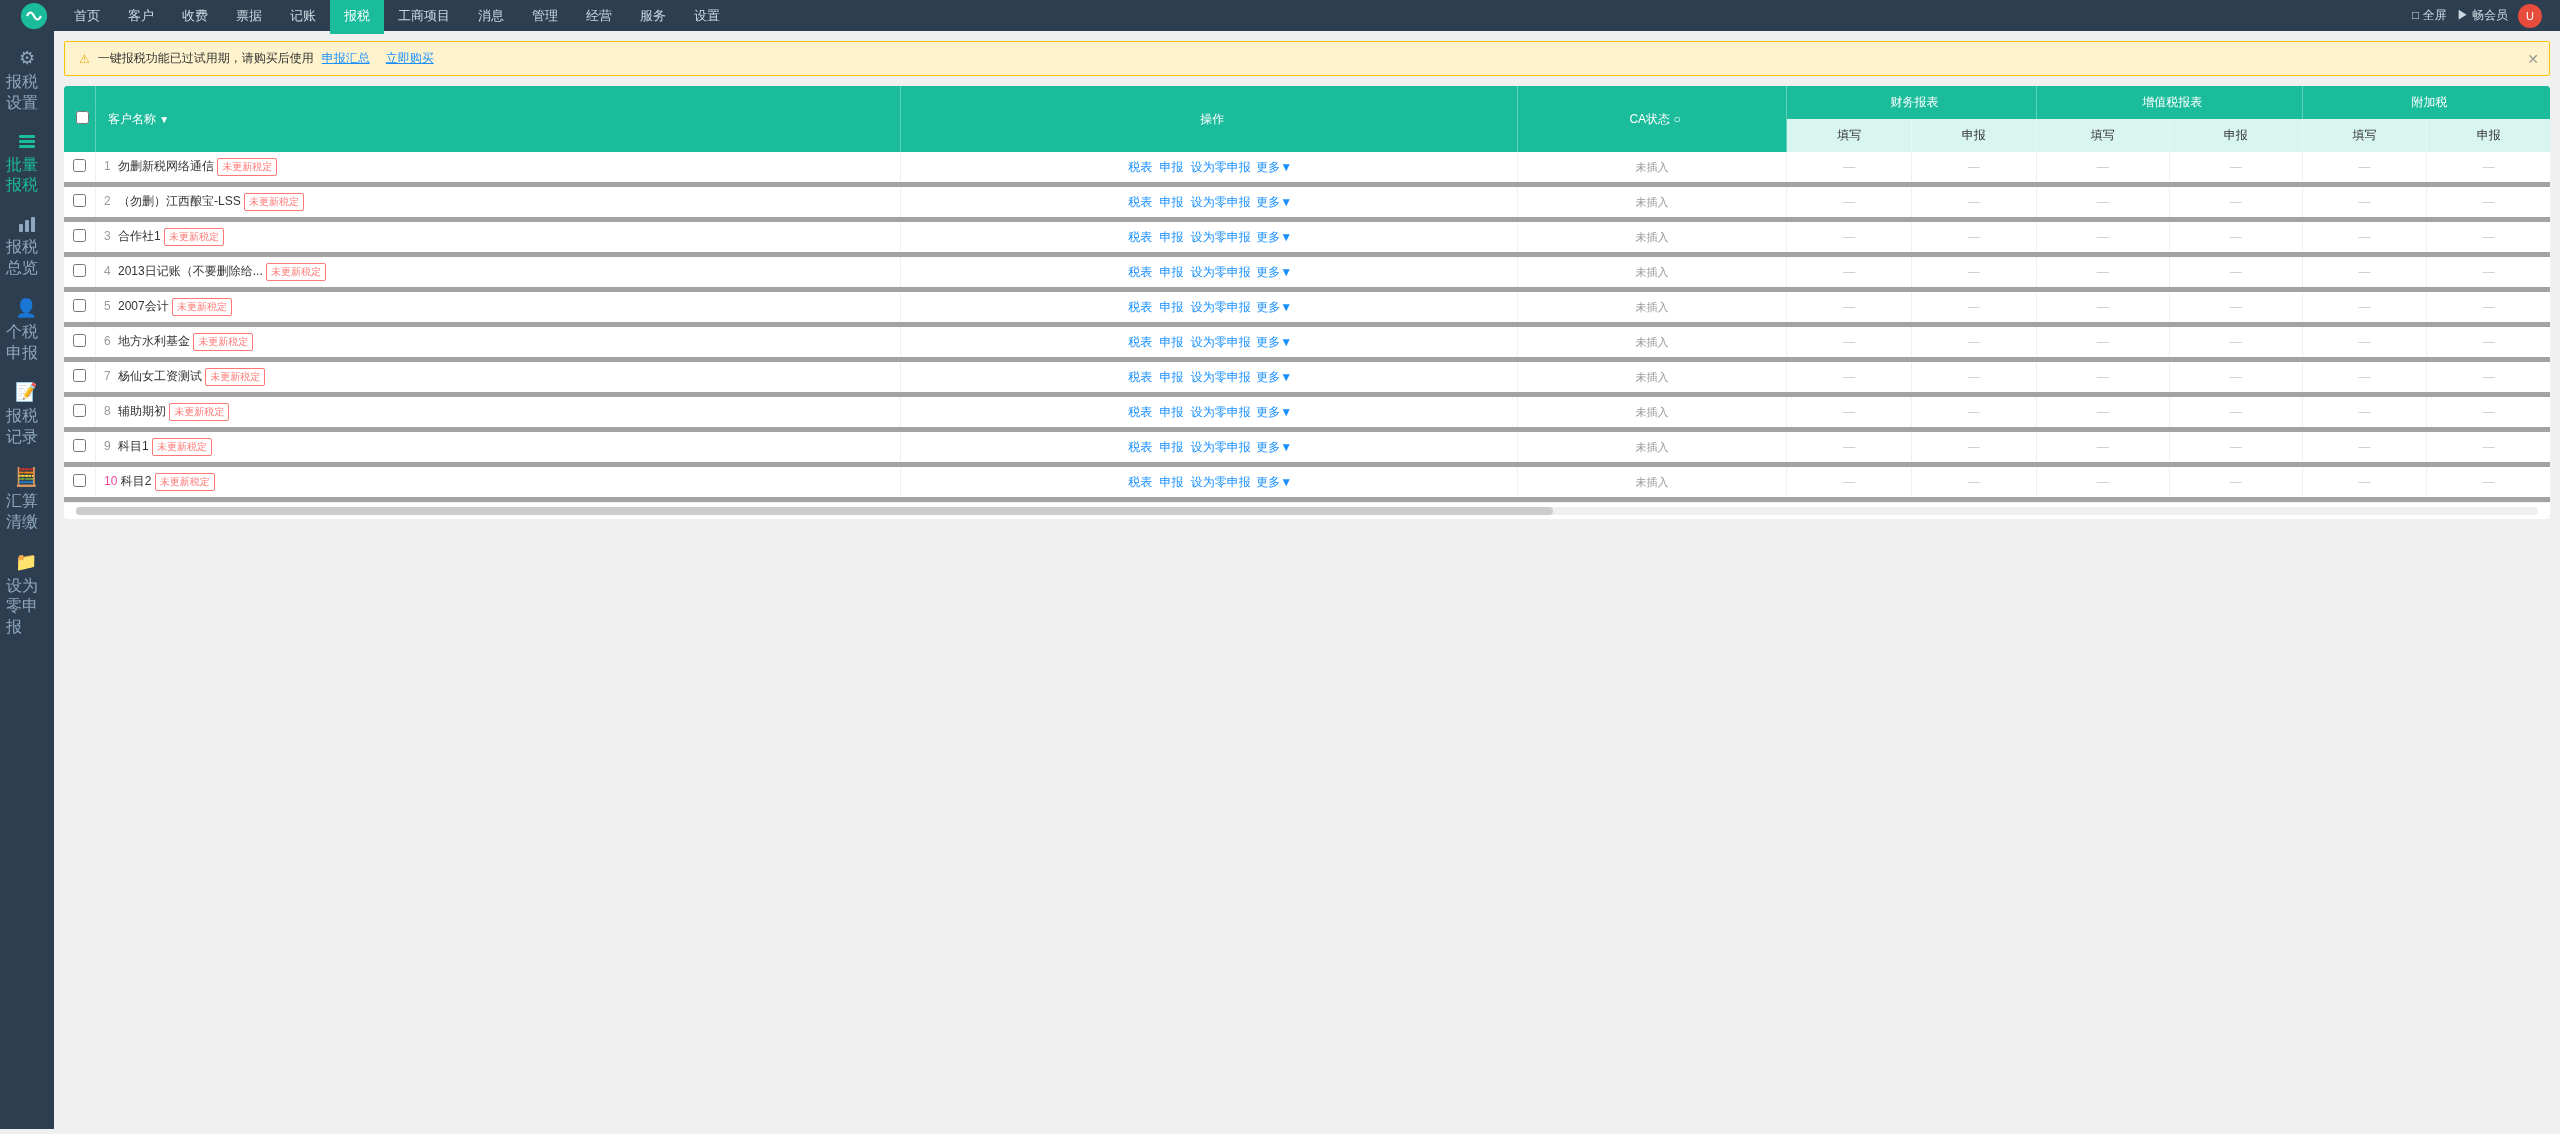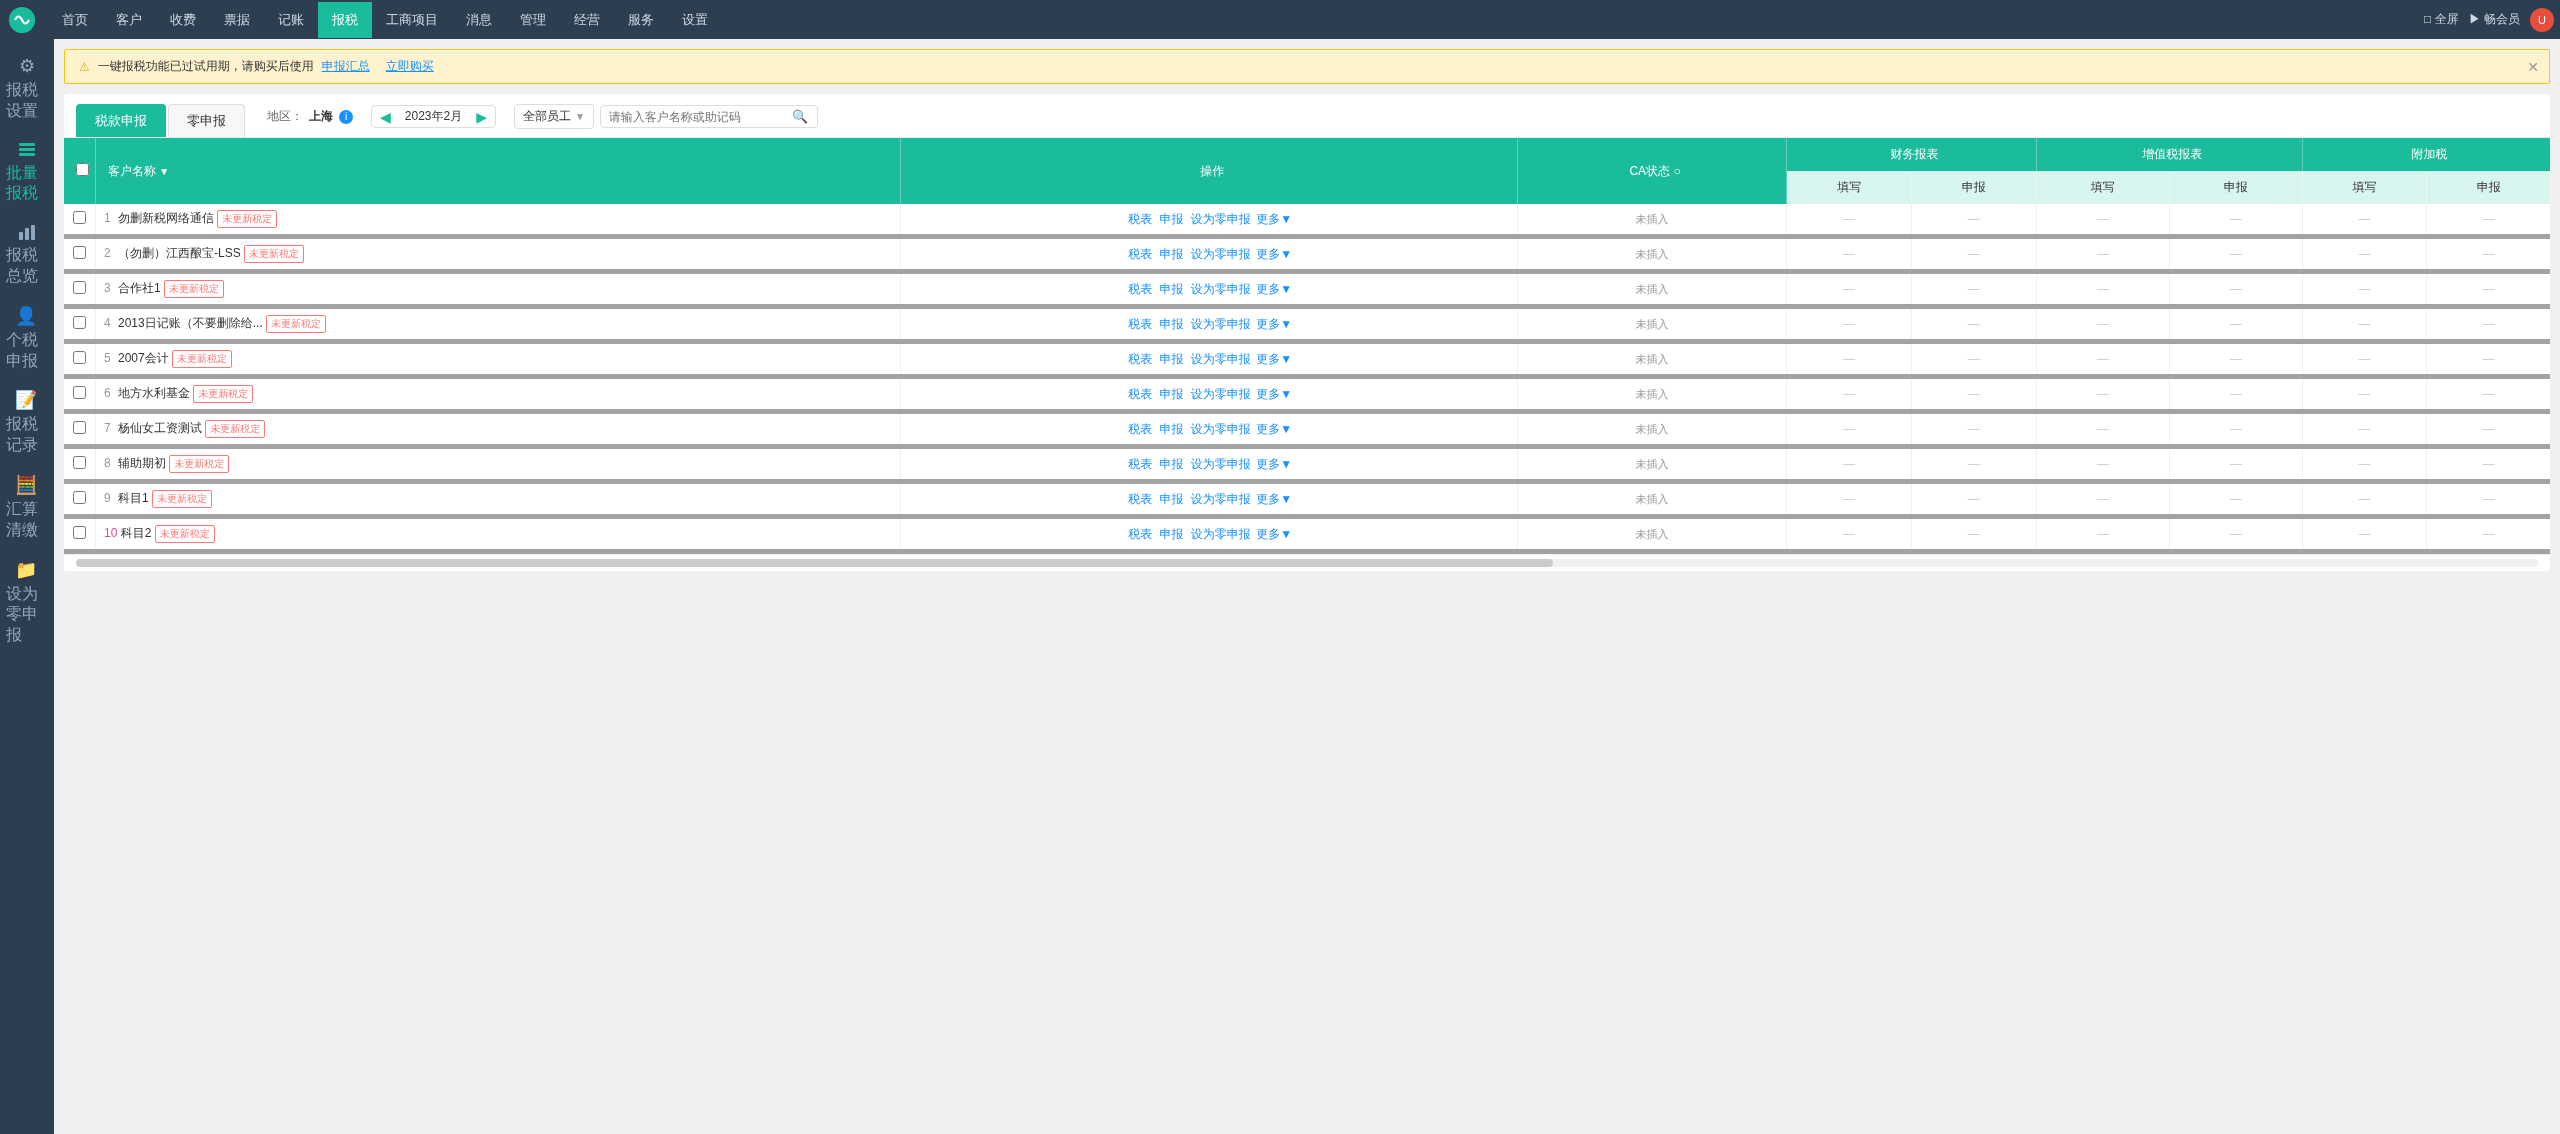--- a/index.html
+++ b/index.html
@@ -1,24 +1,24 @@
 <!DOCTYPE html>
 <html><head>
   <meta charset="utf-8">
   <style>
     * { box-sizing: border-box; margin: 0; padding: 0; font-family: 'Microsoft YaHei', Arial, sans-serif; }
     body { background: #f0f0f0; font-size: 12px; color: #333; }
 
     
     .top-nav {
       background: #2d3e50;
-      height: 39px;
-      display: flex;
-      align-items: center;
-      padding: 0 6px;
+      height: 31px;
+      display: flex;
+      align-items: center;
+      padding: 0 18px;
       position: relative;
     }
     .top-nav-logo {
       width: 32px;
       height: 32px;
       margin-right: 10px;
       display: flex;
       align-items: center;
       justify-content: center;
     }
@@ -383,42 +383,20 @@
       <span class="banner-icon">⚠</span>
       <span>一键报税功能已过试用期，请购买后使用</span>
       <span class="banner-link">申报汇总</span>
       <span> </span>
       <span class="banner-link">立即购买</span>
       <span class="banner-close">✕</span>
     </div>
 
     <div class="card">
 
-      <div class="tab-bar">
-        <div class="tab active">税款申报</div>
-        <div class="tab">零申报</div>
-        <div style="margin-left:20px;display:flex;align-items:center;gap:6px;padding-bottom:8px;">
-          <span style="color:#666;">地区：</span>
-          <span style="color:#333;font-weight:bold;">上海</span>
-          <span class="info-icon">i</span>
-          <div class="date-nav" style="margin-left:12px;">
-            <span class="date-nav-btn">◀</span>
-            <span class="date-display">2023年2月</span>
-            <span class="date-nav-btn">▶</span>
-          </div>
-          <div class="dept-select" style="margin-left:12px;">
-            <span>全部员工</span>
-            <span class="arrow">▼</span>
-          </div>
-          <div class="search-box" style="margin-left:auto;">
-            <input type="text" placeholder="请输入客户名称或助记码" style="">
-            <span class="search-icon">🔍</span>
-          </div>
-        </div>
-      </div>
 
 
       <div class="table-wrap">
         <table>
           <thead>
             <tr class="header-row-1">
               <th rowspan="2" style="width:30px;">
                 <input type="checkbox" style="">
               </th>
               <th rowspan="2" style="text-align:left;min-width:180px;">

